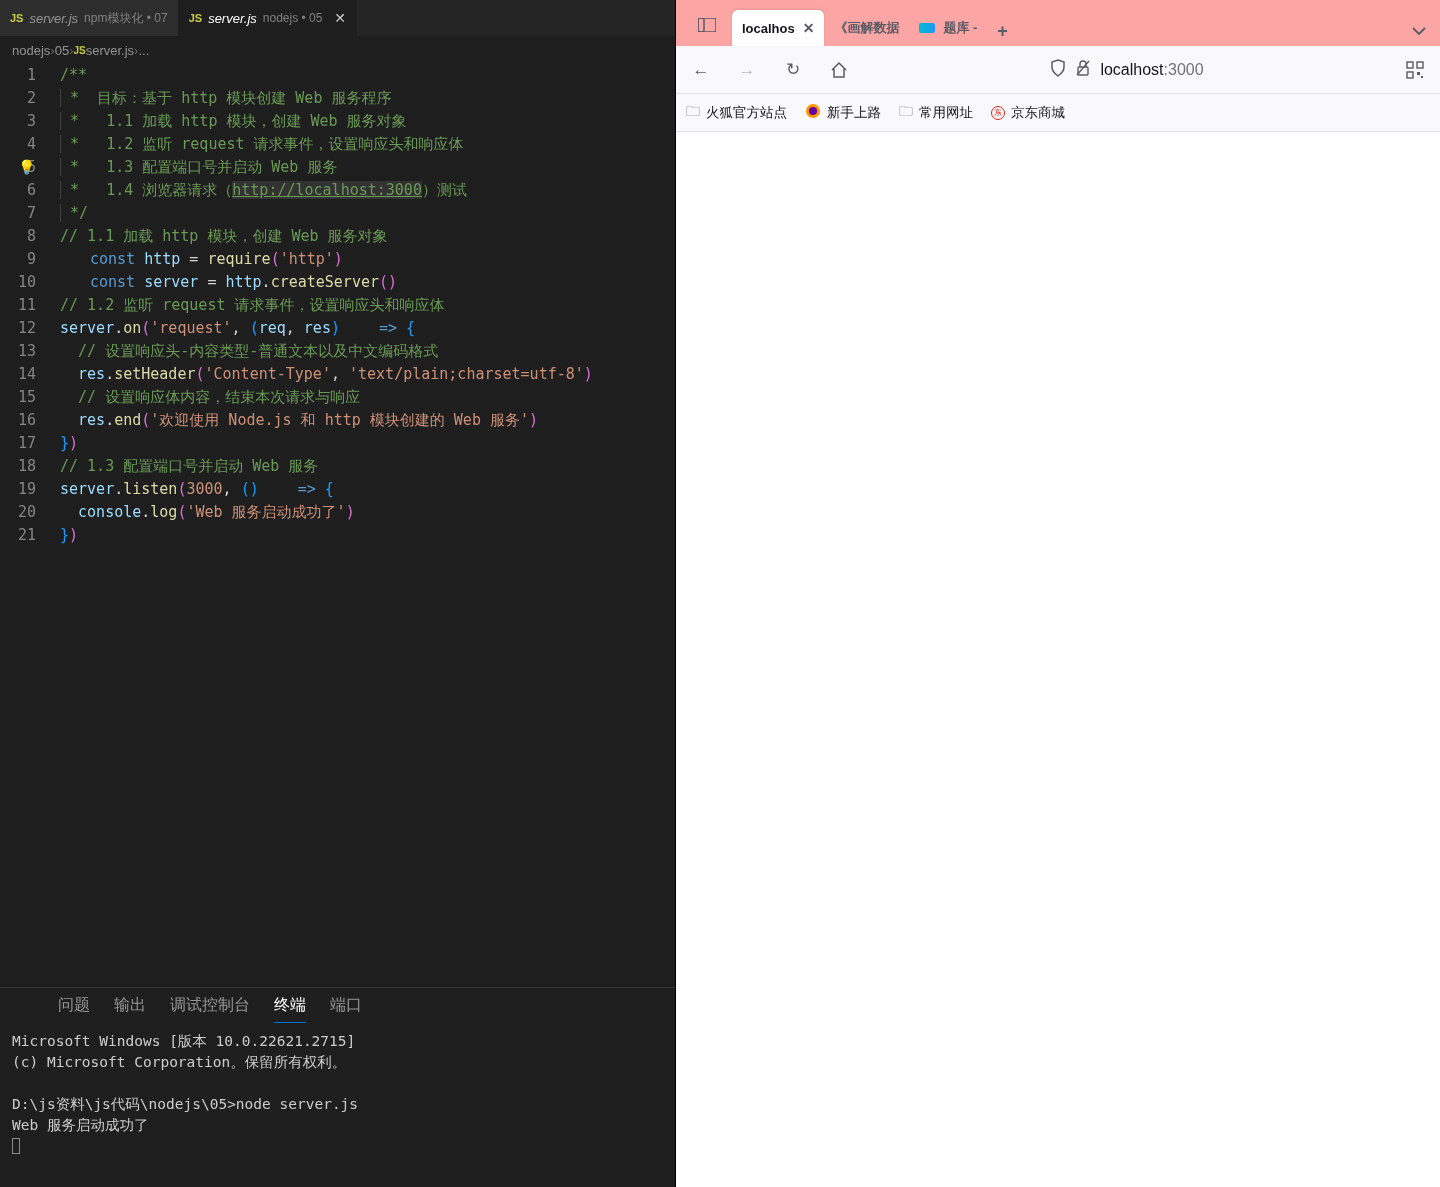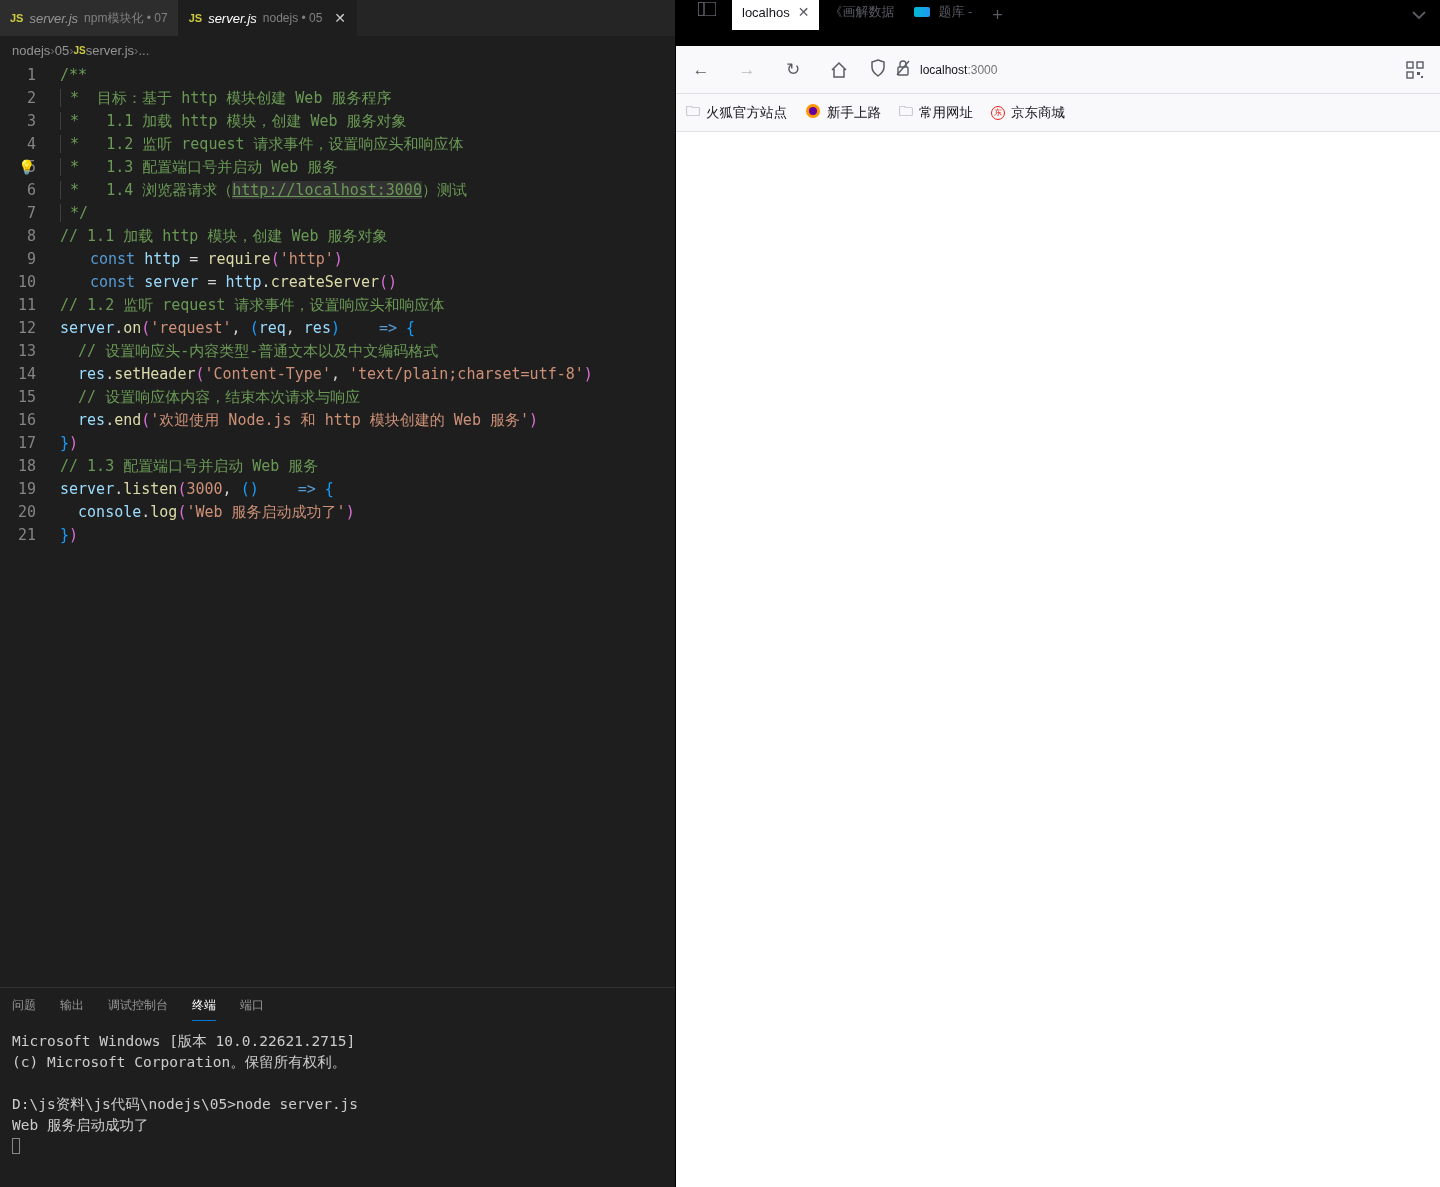--- a/index.html
+++ b/index.html
@@ -37,39 +37,39 @@
 .tok-punct { color: #d4d4d4; }
 .tok-paren { color: #da70d6; }
 .tok-paren2 { color: #179fff; }
 .tok-prop { color: #dcdcaa; }
 .tok-url { text-decoration: underline; background: rgba(100,100,100,0.3); }
 .comment-border { border-left: 1px solid #404040; padding-left: 0; }
 .bulb { position: absolute; left: -42px; color: #ffcc00; font-size: 14px; }
 
 
 .terminal-panel { height: 200px; background: #1e1e1e; border-top: 1px solid #333; display: flex; flex-direction: column; }
-.term-tabs { height: 35px; display: flex; align-items: center; gap: 24px; padding: 0 12px; font-size: 12px; color: #969696; }
+.term-tabs { height: 35px; display: flex; align-items: center; gap: 24px; padding: 0 12px; font-size: 16px; color: #969696; margin-left: 46px; }
 .term-tab { cursor: pointer; padding: 6px 0; }
 .term-tab.active { color: #fff; border-bottom: 1px solid #0078d4; }
 .term-body { flex: 1; padding: 8px 12px; font-family: Consolas, monospace; font-size: 14.5px; line-height: 21px; color: #ccc; white-space: pre-wrap; }
 .cursor-block { display: inline-block; width: 8px; height: 16px; background: transparent; border: 1px solid #888; vertical-align: text-bottom; }
 
 
-.browser-tabs { height: 46px; background: #000000; display: flex; align-items: flex-end; padding: 16px 6px; }
+.browser-tabs { height: 46px; background: #fca5a5; display: flex; align-items: flex-end; padding: 0 6px; font-weight: bold; }
 .b-spacer-icon { width: 38px; height: 30px; margin: 0 6px 6px; border-radius: 4px; display: flex; align-items: center; justify-content: center; color: #5b5b66; }
 .b-tab { height: 36px; padding: 0 10px; display: flex; align-items: center; gap: 8px; font-size: 13px; color: #5b5b66; border-radius: 6px 6px 0 0; cursor: pointer; }
 .b-tab.active { background: #fff; color: #15141a; box-shadow: 0 -1px 3px rgba(0,0,0,0.1); }
 .b-tab-close { color: #5b5b66; font-size: 14px; }
 .b-newtab, .b-overflow { width: 30px; height: 30px; display: flex; align-items: center; justify-content: center; color: #5b5b66; cursor: pointer; font-size: 18px; }
 .b-tab-blue-icon { width: 16px; height: 10px; background: linear-gradient(90deg,#00bcd4,#2196f3); border-radius: 2px; display: inline-block; }
 
 .browser-toolbar { height: 48px; background: #f9f9fb; display: flex; align-items: center; padding: 0 10px; gap: 16px; border-bottom: 1px solid #e0e0e6; }
 .nav-btn { width: 30px; height: 30px; display: flex; align-items: center; justify-content: center; color: #5b5b66; cursor: pointer; font-size: 17px; }
 .nav-btn.disabled { color: #bbb; }
-.url-area { flex: 1; display: flex; align-items: center; gap: 10px; font-size: 12px; color: #15141a; }
+.url-area { flex: 1; display: flex; align-items: center; gap: 10px; font-size: 16px; color: #15141a; justify-content: center; }
 .shield-icon, .lock-icon { color: #5b5b66; font-size: 16px; }
 .url-host { color: #15141a; }
 .url-path { color: #737373; }
 
 .bookmarks-bar { height: 38px; background: #f9f9fb; display: flex; align-items: center; padding: 0 10px; gap: 18px; font-size: 13.5px; color: #15141a; border-bottom: 1px solid #e0e0e6; }
 .bm-item { display: flex; align-items: center; gap: 6px; cursor: pointer; }
 .folder-icon { color: #5b5b66; font-size: 14px; }
 .ff-icon { color: #ff9500; font-size: 14px; }
 .jd-icon { color: #e1251b; width: 14px; height: 14px; border-radius: 50%; border: 1.5px solid #e1251b; display: inline-flex; align-items: center; justify-content: center; font-size: 8px; }
 

